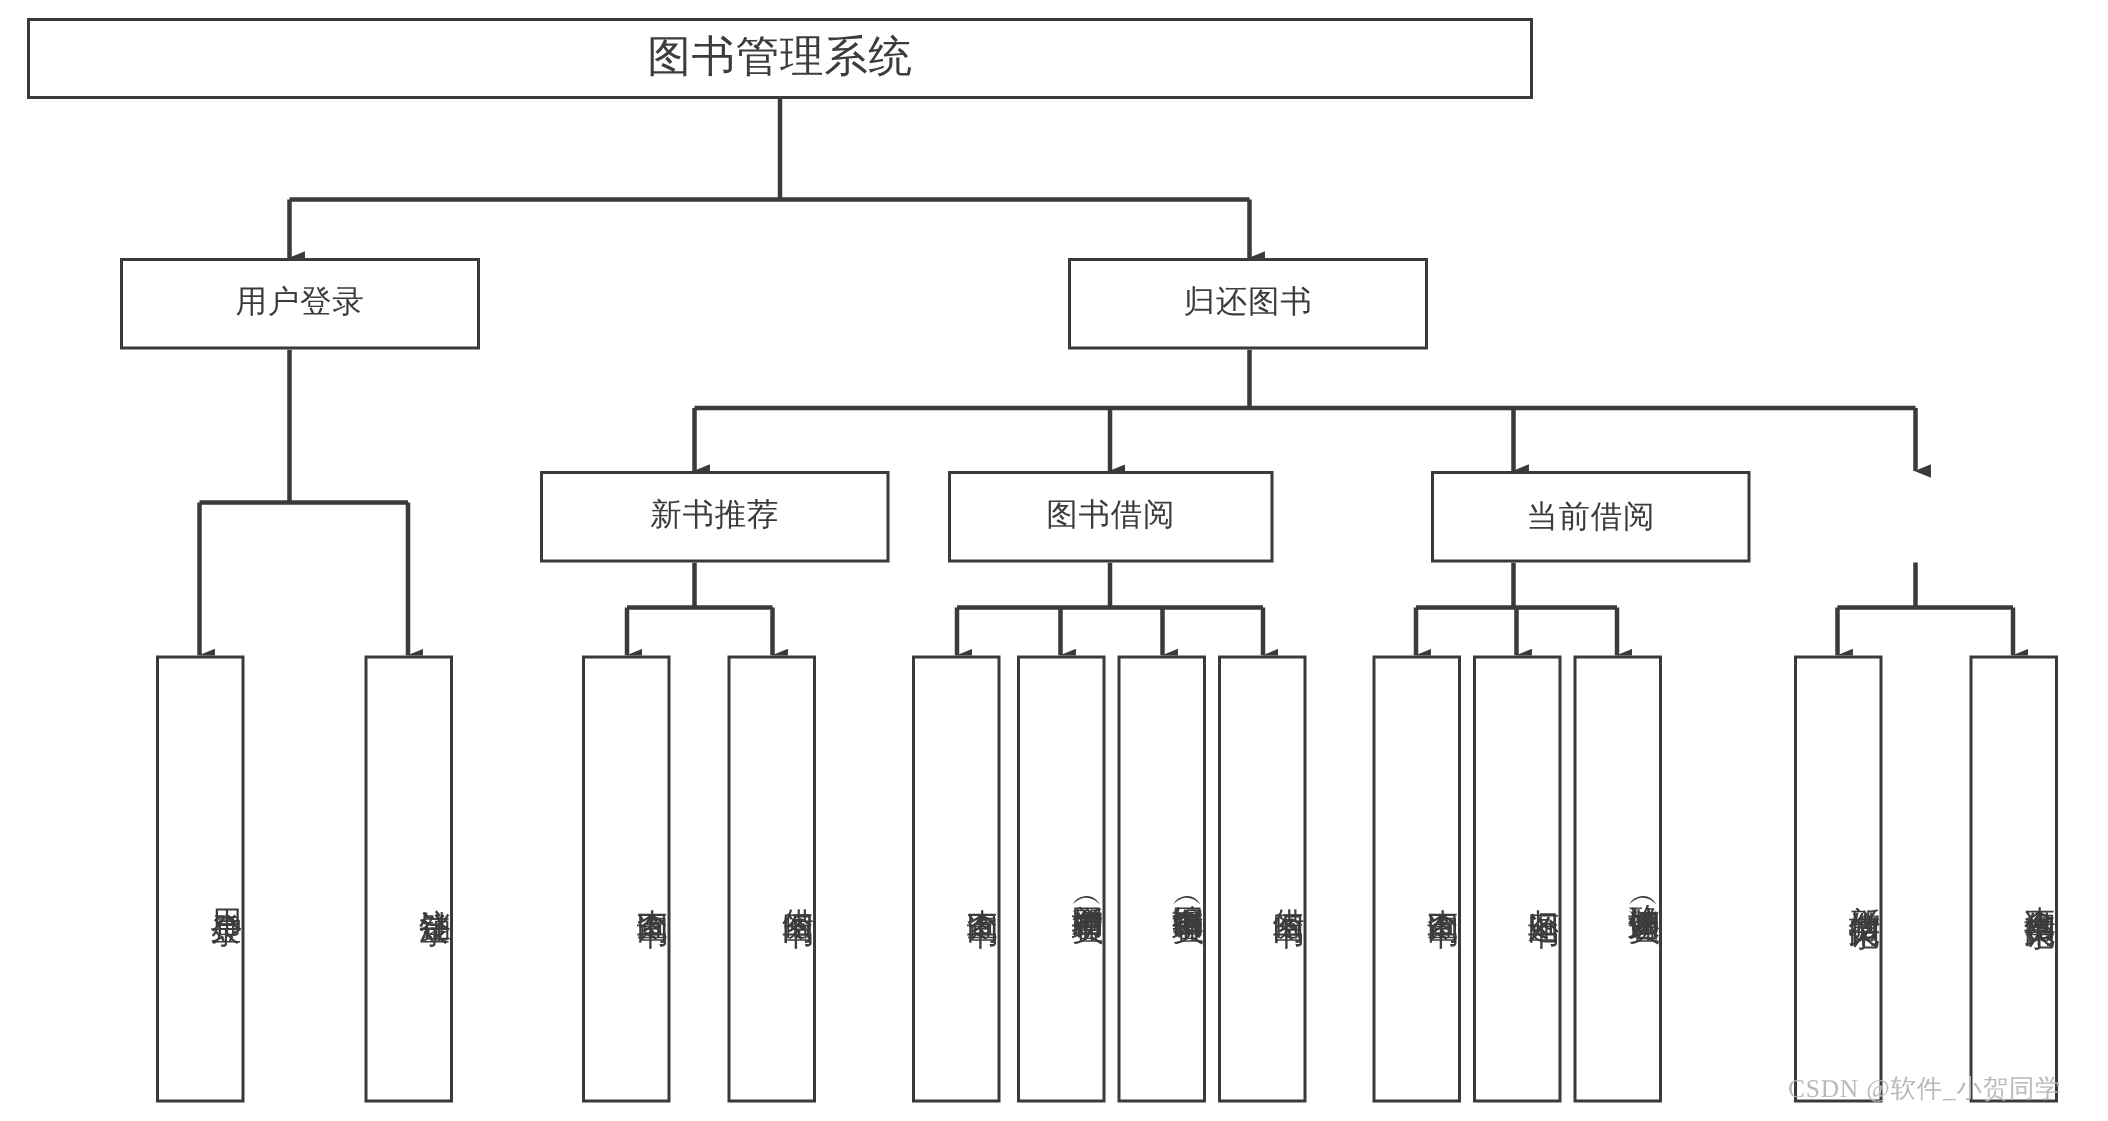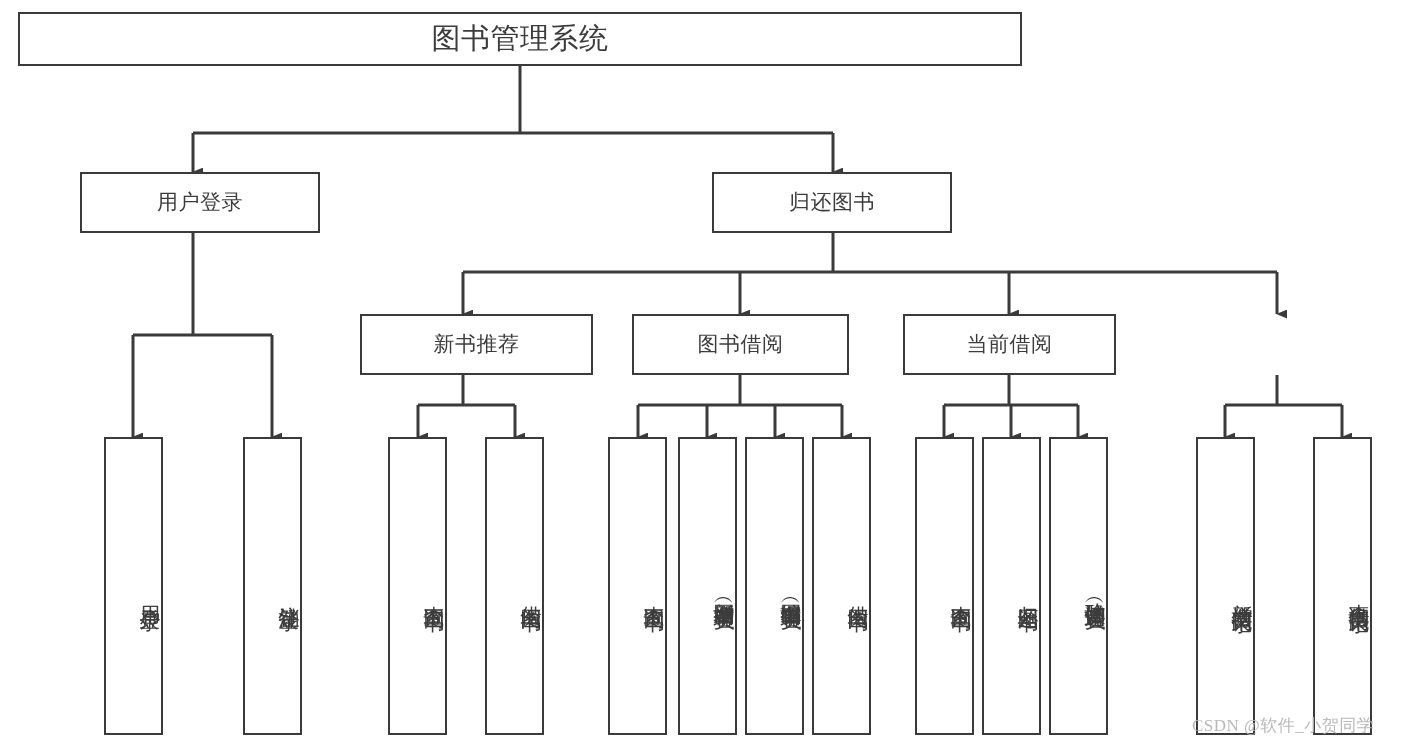--- a/index.html
+++ b/index.html
@@ -135,21 +135,21 @@
   <div class="node horizontal" style="left:712px; top:172px; width:240px; height:61px;">
     <span>归还图书</span>
   </div>
 
   <div class="node horizontal" style="left:360px; top:314px; width:233px; height:61px;">
     <span>新书推荐</span>
   </div>
   <div class="node horizontal" style="left:632px; top:314px; width:217px; height:61px;">
     <span>图书借阅</span>
   </div>
-  <div class="node horizontal" style="left:903px; top:314px; width:213px; height:61px;font-family:Liberation Serif, serif;">
+  <div class="node horizontal" style="left:954px; top:314px; width:213px; height:61px;font-family:Liberation Serif, serif;">
     <span>当前借阅</span>
   </div>
 
   <div class="node vertical" style="left:104px; top:437px; width:59px; height:298px;">
     <span>用户登录</span>
   </div>
   <div class="node vertical" style="left:243px; top:437px; width:59px; height:298px;">
     <span>注销登录</span>
   </div>
 

